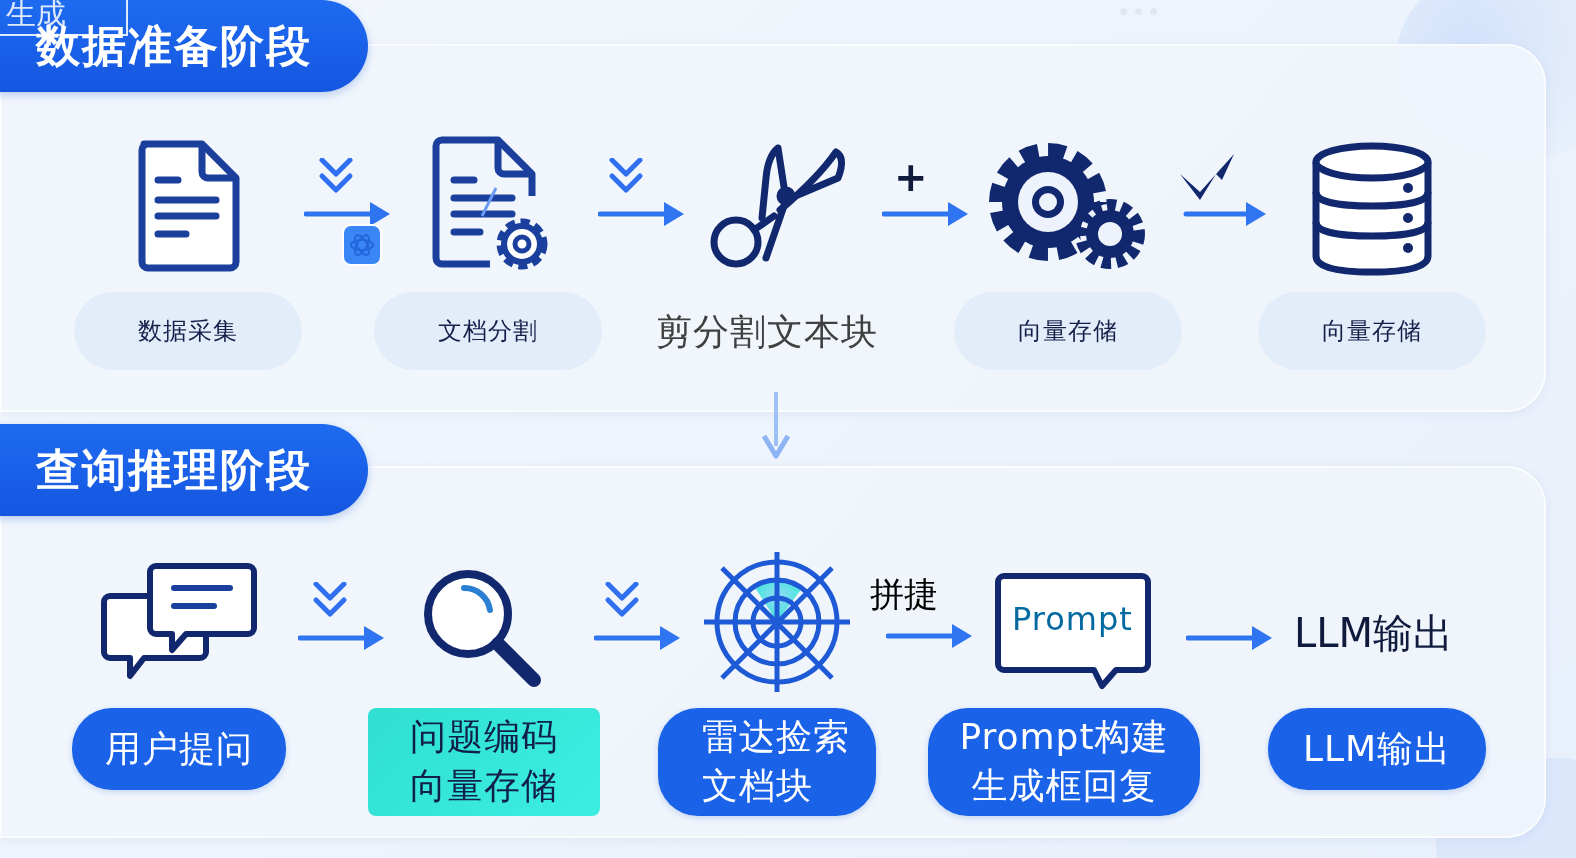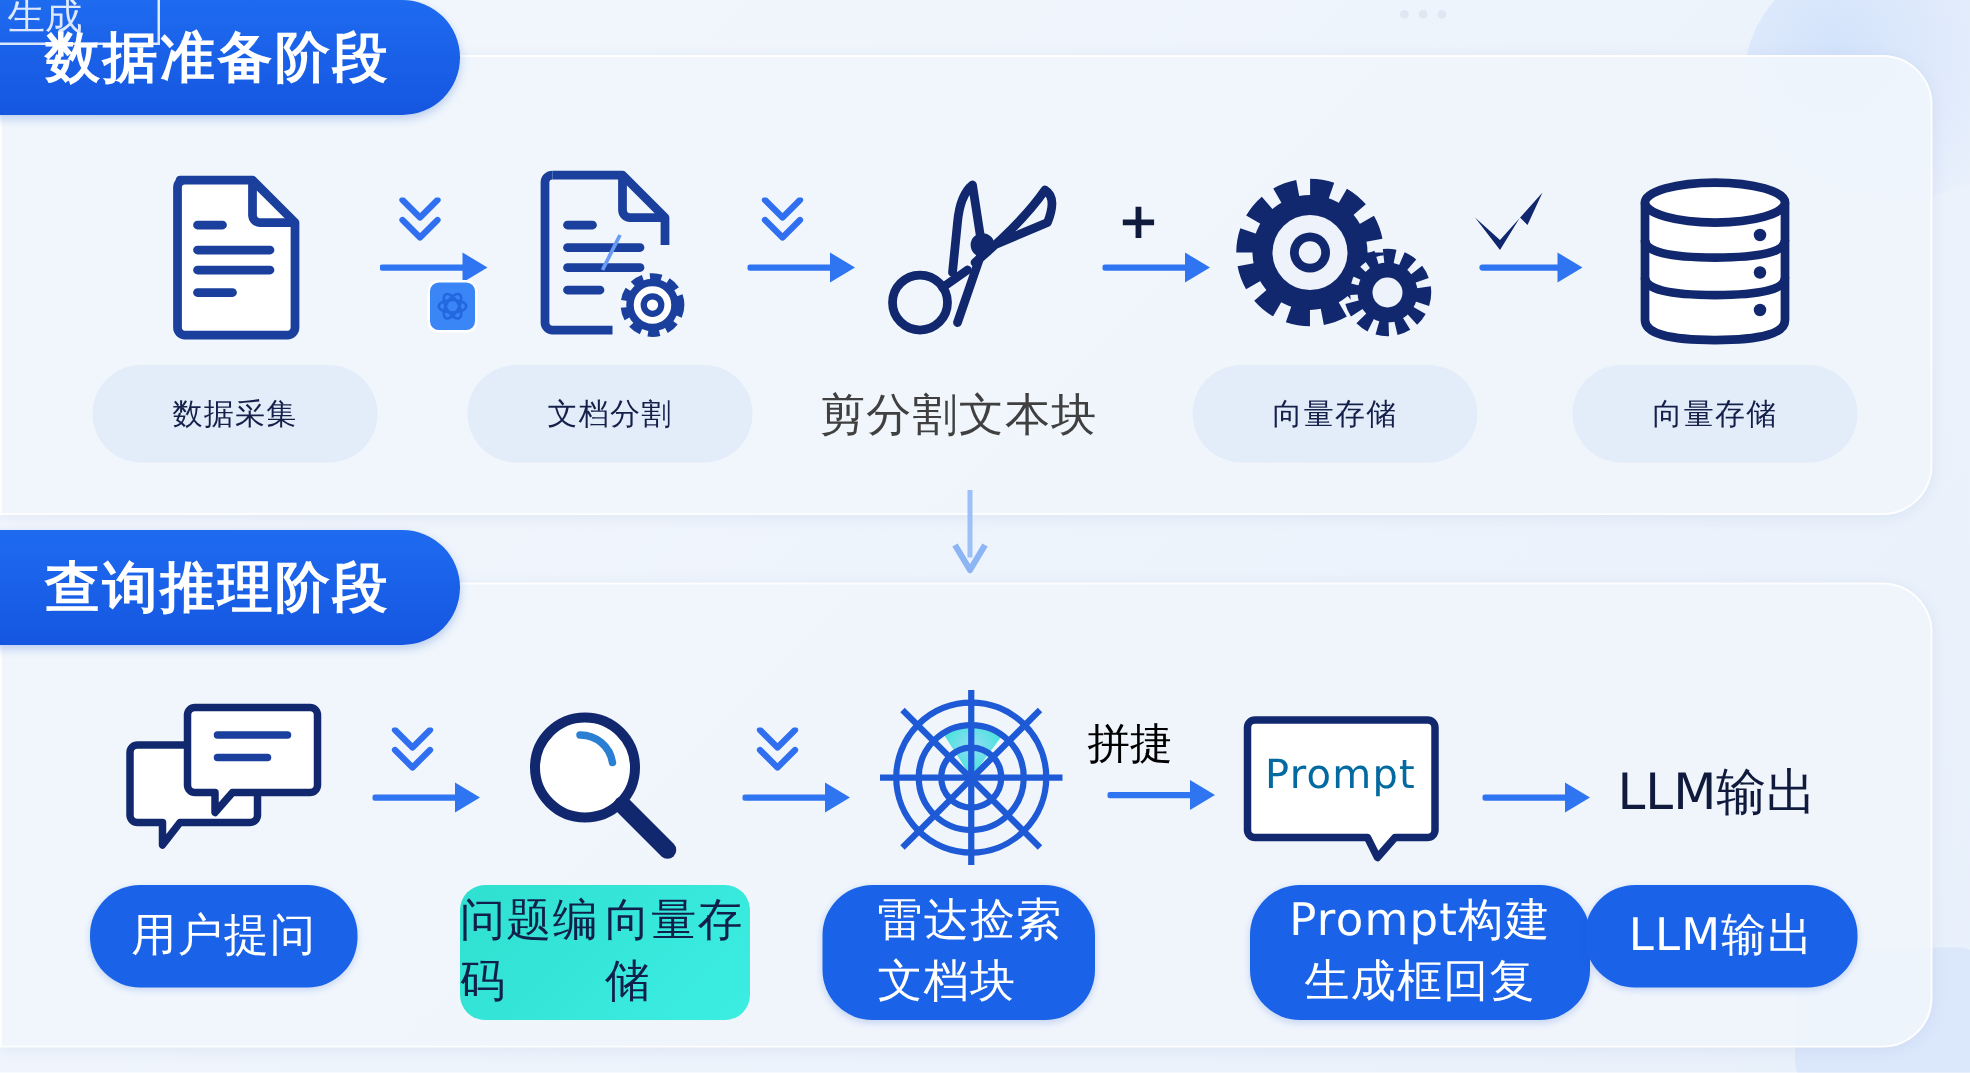--- a/index.html
+++ b/index.html
@@ -58,23 +58,23 @@
     position: absolute; color: #404040; font-size: 36px; letter-spacing: 1px;
   }
   .label-blue {
     position: absolute; border-radius: 40px;
     background: #1a62e8; color: #fff; font-size: 36px;
     display: flex; flex-direction: column; align-items: center; justify-content: center;
     line-height: 1.35; letter-spacing: 1px; text-align: left;
     box-shadow: 0 2px 6px rgba(20,80,200,0.2);
   }
   .label-teal {
-    position: absolute; border-radius: 20px;
+    position: absolute; border-radius: 8px;
     background: linear-gradient(135deg, #2fe0d0 0%, #3ceee2 100%); color: #10204a; font-size: 36px;
-    display: flex; flex-direction: row; align-items: center; justify-content: center;
+    display: flex; flex-direction: column; align-items: center; justify-content: center;
     line-height: 1.35; letter-spacing: 1px;
   }
   .arrow { position: absolute; }
   .arrow-label { position: absolute; color: #000000; font-size: 34px; }
   .llm-text { position: absolute; color: #0f1a3c; font-size: 40px; letter-spacing: 0px; }
   .gpt-badge {
     position: absolute; left: 342px; top: 224px; width: 40px; height: 42px;
     border-radius: 9px; background: #3a86f7; border: 2px solid #fff;
     display: flex; align-items: center; justify-content: center;
   }
@@ -266,21 +266,21 @@
 <div class="arrow-label" style="left:870px;top:572px">拼捷</div>
 <svg class="arrow" style="left:886px;top:618px" width="90" height="36" viewBox="0 0 90 36">
   <line x1="2" y1="18" x2="72" y2="18" stroke="#2f74f0" stroke-width="5" stroke-linecap="round"></line>
   <polygon points="66,6 86,18 66,30" fill="#2f74f0"></polygon>
 </svg>
 
 <svg class="icon" style="left:994px;top:572px" width="158" height="120" viewBox="0 0 158 120">
   <path d="M10 4 H148 a6 6 0 0 1 6 6 V92 a6 6 0 0 1 -6 6 H122 L108 114 L100 98 H10 a6 6 0 0 1 -6 -6 V10 a6 6 0 0 1 6 -6z" fill="#fff" stroke="#12286e" stroke-width="6" stroke-linejoin="round"></path>
 </svg>
 <div class="label-plain" style="left:1012px;top:600px;font-size:32px;color:#0369a1">Prompt</div>
-<div class="label-blue" style="left:1000px;top:708px;width:272px;height:108px">
+<div class="label-blue" style="left:928px;top:708px;width:272px;height:108px">
   <span>Prompt构建</span>
   <span>生成框回复</span>
 </div>
 
 <svg class="arrow" style="left:1186px;top:620px" width="90" height="36" viewBox="0 0 90 36">
   <line x1="2" y1="18" x2="72" y2="18" stroke="#2f74f0" stroke-width="5" stroke-linecap="round"></line>
   <polygon points="66,6 86,18 66,30" fill="#2f74f0"></polygon>
 </svg>
 
 <div class="llm-text" style="left:1294px;top:606px">LLM输出</div>

